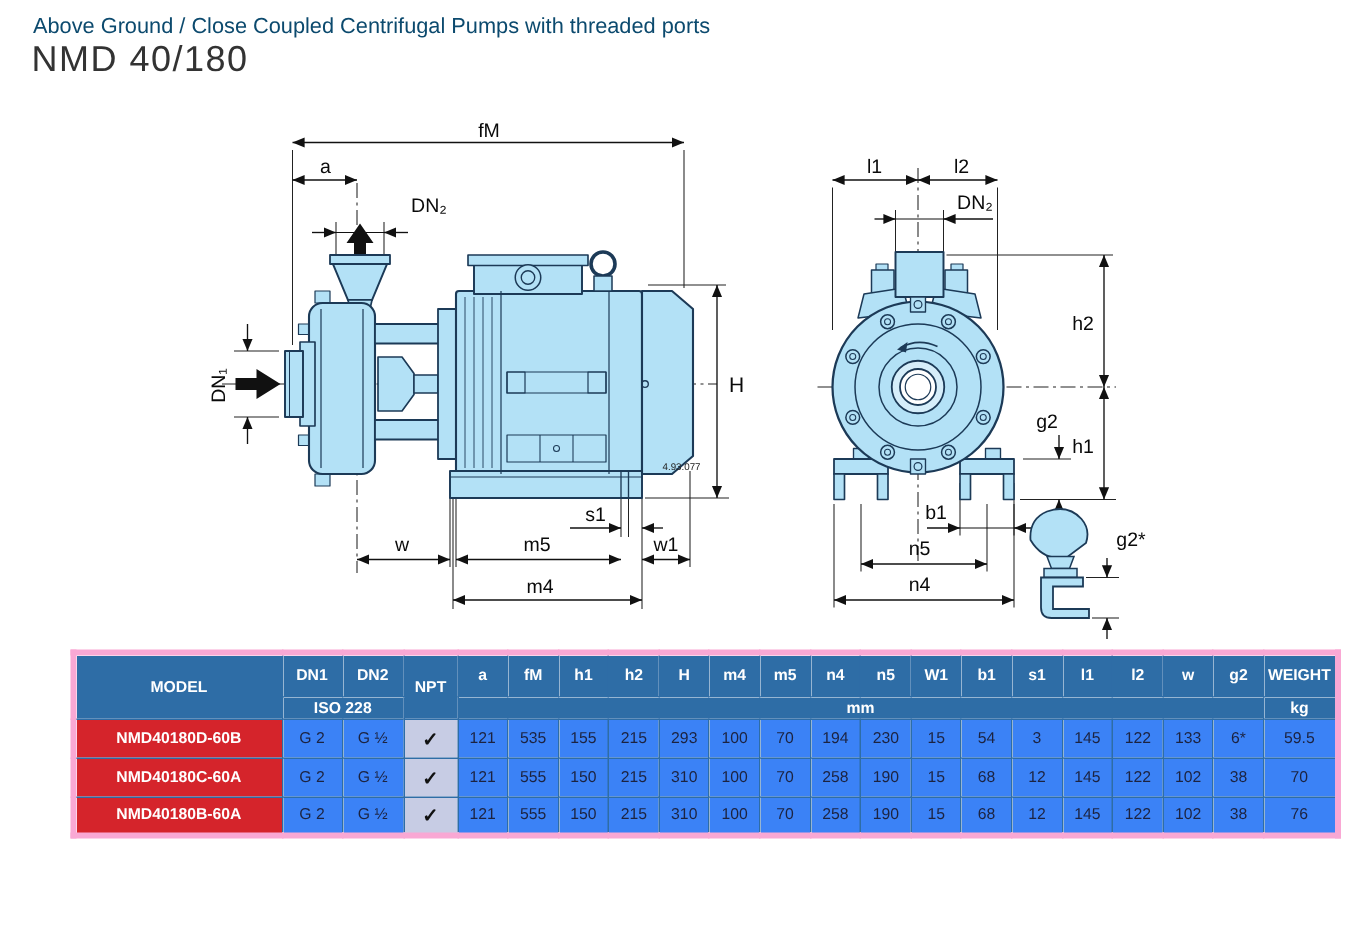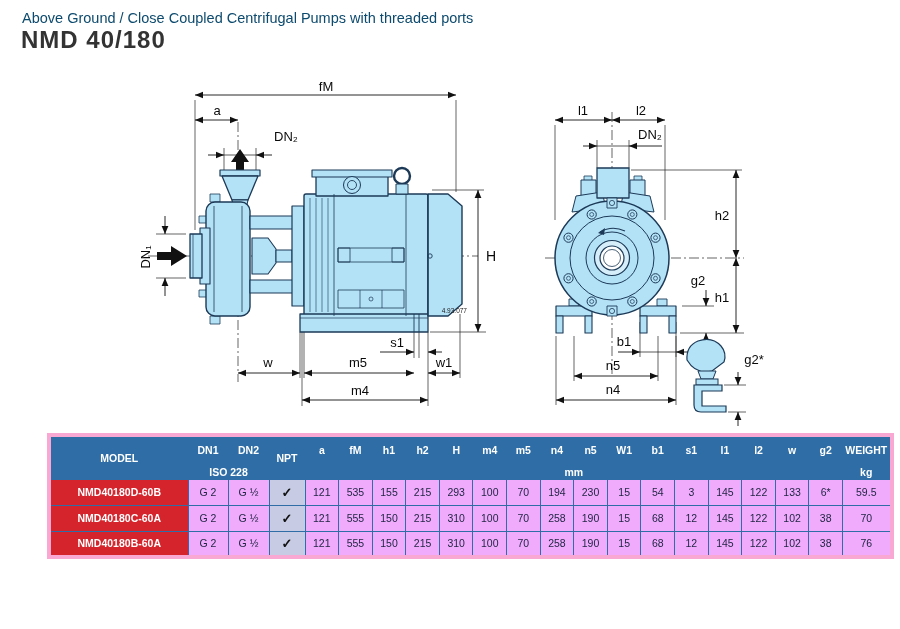--- a/index.html
+++ b/index.html
@@ -1,32 +1,32 @@
 <!DOCTYPE html>
 <html><head>
 <meta charset="utf-8">
 <style>
   html,body{margin:0;padding:0;background:#fff;}
   body{width:900px;height:629px;position:relative;font-family:"Liberation Sans",sans-serif;overflow:hidden;}
   .subtitle{position:absolute;left:22px;top:10px;font-size:14.5px;color:#0c4a6e;}
-  .pagetitle{position:absolute;left:21px;top:26px;font-size:24px;font-weight:bold;color:#333;letter-spacing:1px;margin:0;}
+  .pagetitle{position:absolute;left:21px;top:26px;font-size:24px;font-weight:normal;color:#333;letter-spacing:1px;margin:0;}
   svg text{font-family:"Liberation Sans",sans-serif;}
   .dim{font-size:13px;fill:#0a0a0a;}
   .dimbig{font-size:14px;fill:#0a0a0a;}
   .code{font-size:6.5px;fill:#222;}
   
   table.spec{position:absolute;left:47px;top:433px;width:846px;border-collapse:collapse;table-layout:fixed;}
   table.spec td,table.spec th{border:1px solid #2e6da6;padding:0;text-align:center;vertical-align:middle;overflow:hidden;}
   table.spec{border:4px solid #f9a8d4;}
   .hd{background:#2e6da6;color:#fff;font-size:10.5px;font-weight:bold;}
   .hr1{height:29px;}
   .hr2{height:15px;padding-left:25px;}
   .dr{height:26px;}
   .mcell{background:#d5242b;color:#fff;font-size:10.5px;font-weight:bold;}
-  .vcell{background:#f0abfc;color:#1c2340;font-size:10.5px;}
+  .vcell{background:#3b82f6;color:#1c2340;font-size:10.5px;}
   .chk{background:#c7cce4;color:#111;font-size:13px;font-weight:bold;}
 </style>
 </head>
 <body>
 
 <div class="subtitle">Above Ground / Close Coupled Centrifugal Pumps with threaded ports</div>
 <h1 class="pagetitle">NMD 40/180</h1>
 
 <svg width="900" height="362" viewBox="0 0 900 362" style="position:absolute;left:0;top:70px;">
   <defs>

